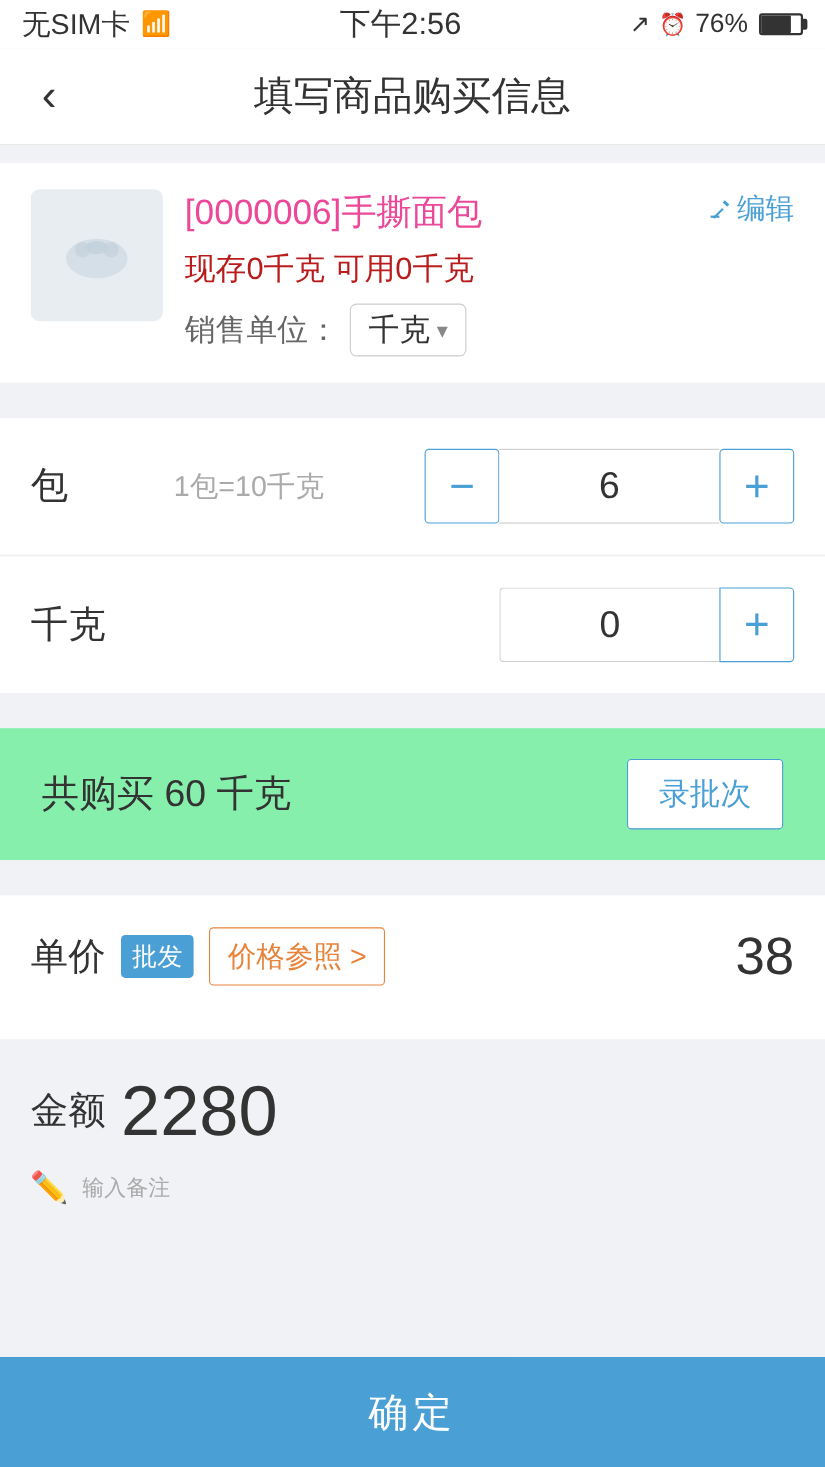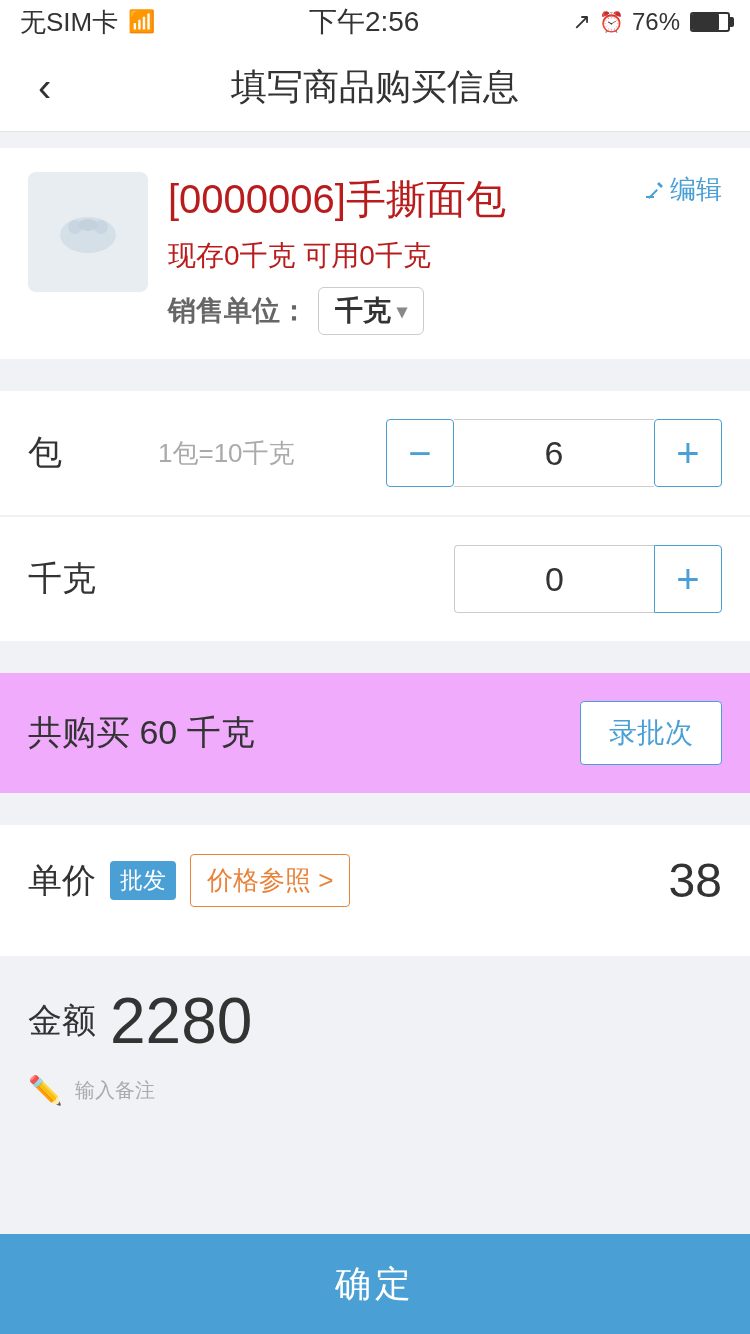--- a/index.html
+++ b/index.html
@@ -84,32 +84,32 @@
       height: 50px;
       opacity: 0.4;
     }
     .product-info { flex: 1; }
     .product-name-row {
       display: flex;
       justify-content: space-between;
       align-items: flex-start;
       margin-bottom: 10px;
     }
-    .product-name { font-size: 40px; font-weight: 500; color: #b91c1c; }
+    .product-name { font-size: 32px; font-weight: 500; color: #ec4899; }
     .edit-btn {
       font-size: 26px;
       color: #4a9fd5;
       display: flex;
       align-items: center;
       gap: 4px;
       cursor: pointer;
       white-space: nowrap;
     }
     .product-stock { font-size: 28px; color: #b91c1c; margin-bottom: 12px; }
-    .product-unit-row { display: flex; align-items: center; gap: 10px; font-weight: bold; }
+    .product-unit-row { display: flex; align-items: center; gap: 10px; }
     .unit-label { font-size: 28px; color: #666; }
     .unit-select {
       border: 1px solid #ccc;
       border-radius: 6px;
       padding: 4px 16px;
       font-size: 28px;
       color: #333;
       background: #fff;
       display: flex;
       align-items: center;
@@ -174,23 +174,23 @@
       border: 1.5px solid #ccc;
       border-right: none;
       border-radius: 4px 0 0 4px;
     }
     .qty-btn-plus-only {
       border-left: 1.5px solid #4a9fd5;
     }
 
     
     .total-section {
-      background: #f0abfc;
+      background: #86efac;
       margin-top: 16px;
-      padding: 28px 28px;
+      padding: 28px 38px;
       display: flex;
       align-items: center;
       justify-content: space-between;
     }
     .total-text { font-size: 34px; color: #333; }
     .record-batch-btn {
       border: 1.5px solid #4a9fd5;
       color: #4a9fd5;
       background: #fff;
       padding: 12px 28px;

